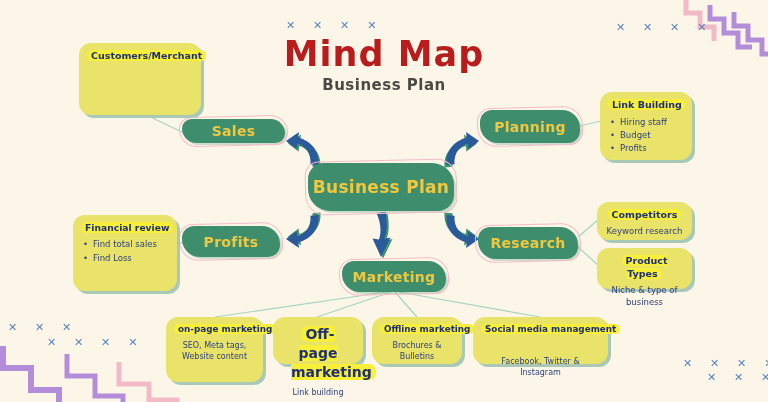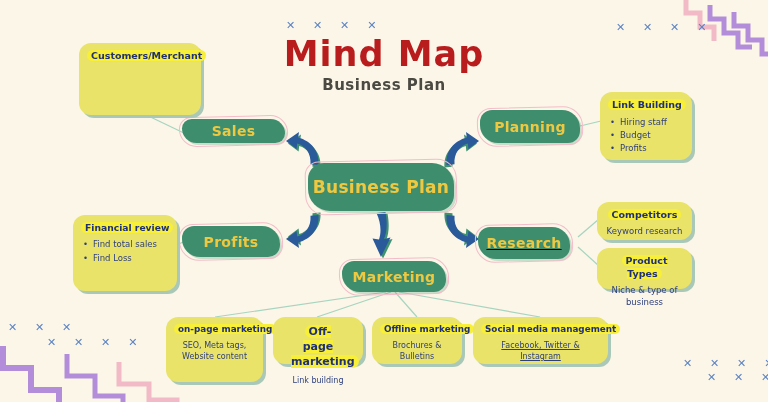--- a/index.html
+++ b/index.html
@@ -126,21 +126,21 @@
 </div>
 <div class="abs node" style="left:182px;top:119px;width:103px;height:24px;">
   <span class="node-label">Sales</span>
 </div>
 <div class="abs node" style="left:480px;top:110px;width:100px;height:33px;">
   <span class="node-label">Planning</span>
 </div>
 <div class="abs node" style="left:182px;top:226px;width:98px;height:31px;">
   <span class="node-label">Profits</span>
 </div>
-<div class="abs node" style="left:478px;top:227px;width:92px;height:32px;text-decoration:underline;">
+<div class="abs node" style="left:478px;top:227px;width:100px;height:32px;">
   <span class="node-label">Research</span>
 </div>
 <div class="abs node" style="left:342px;top:261px;width:104px;height:31px;">
   <span class="node-label">Marketing</span>
 </div>
 
 <div class="abs ybox" style="left:79px;top:43px;width:122px;height:72px;">
   <div class="ybox-title nowrap"><span class="hl">Customers/Merchant</span></div>
 </div>
 
@@ -170,25 +170,25 @@
   <div class="ybox-title"><span class="hl">Product Types</span></div>
   <div class="ybox-text">Niche &amp; type of business</div>
 </div>
 
 <div class="abs ybox centered" style="left:166px;top:317px;width:97px;height:65px;">
   <div class="ybox-title nowrap" style="font-size:8.8px;"><span class="hl">on-page marketing</span></div>
   <div class="ybox-text" style="font-size:8px;">SEO, Meta tags, Website content</div>
 </div>
 
 <div class="abs ybox centered" style="left:273px;top:317px;width:90px;height:47px;">
-  <div class="ybox-title" style="font-size:11px;padding:1px 10px;"><span class="hl">Off-page marketing</span></div>
+  <div class="ybox-title" style="font-size:14px;padding:1px 10px;"><span class="hl">Off-page marketing</span></div>
   <div class="ybox-text" style="font-size:8px;">Link building</div>
 </div>
 
 <div class="abs ybox centered" style="left:372px;top:317px;width:90px;height:47px;">
   <div class="ybox-title nowrap" style="font-size:8.8px;"><span class="hl">Offline marketing</span></div>
   <div class="ybox-text" style="font-size:8px;">Brochures &amp; Bulletins</div>
 </div>
 
 <div class="abs ybox centered" style="left:473px;top:317px;width:135px;height:47px;">
   <div class="ybox-title nowrap" style="font-size:8.8px;"><span class="hl">Social media management</span></div>
-  <div class="ybox-text" style="font-size:8px;width:100px;margin:4px auto 0;text-decoration:underline;">Facebook, Twitter &amp; Instagram</div>
+  <div class="ybox-text" style="font-size:8px;width:100px;margin:20px auto 0;">Facebook, Twitter &amp; Instagram</div>
 </div>
 
 </body></html>

